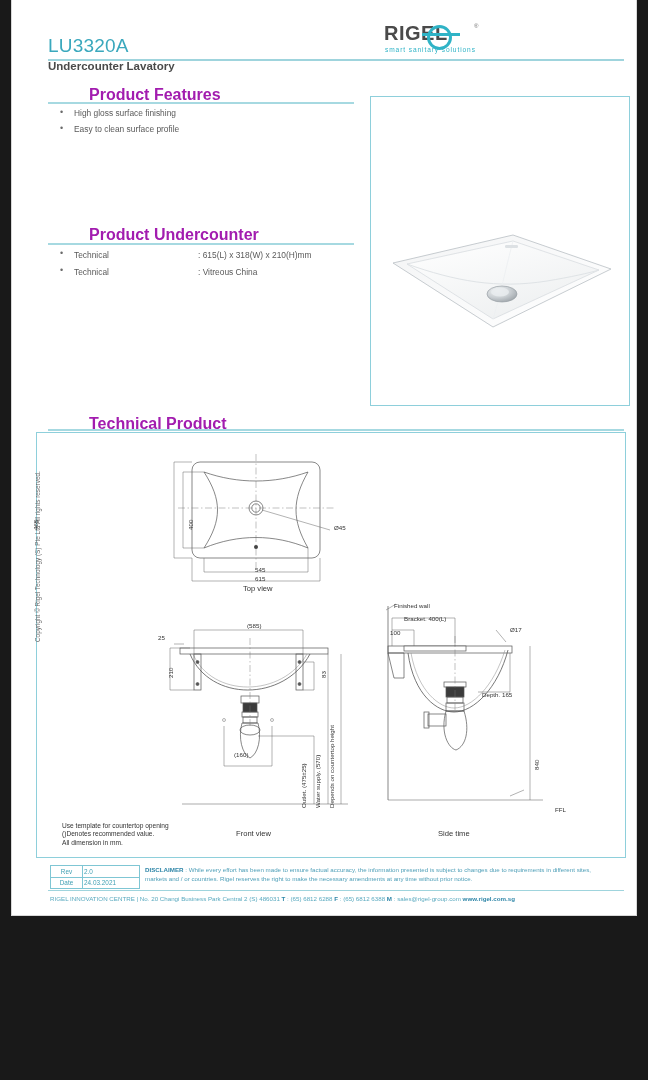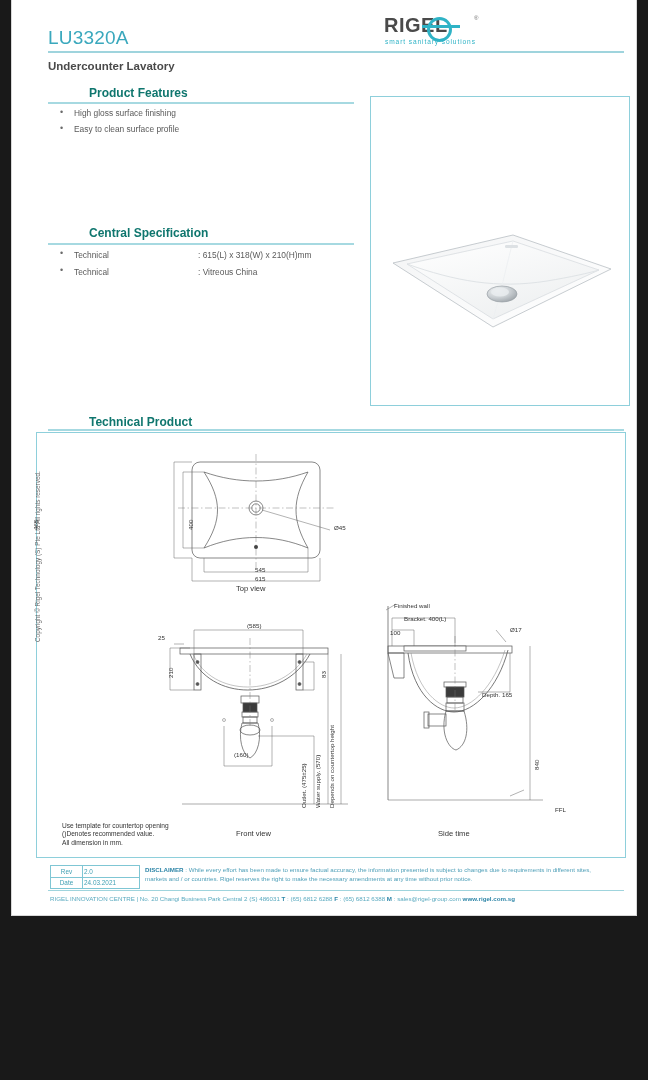--- a/index.html
+++ b/index.html
@@ -2,34 +2,34 @@
 <html><head>
 <meta charset="utf-8">
 <style>
   html,body{margin:0;padding:0;background:#191919;}
   body{width:648px;height:1080px;overflow:hidden;font-family:"Liberation Sans",sans-serif;}
   .screen{position:relative;width:648px;height:1080px;background:#191919;}
   .page{position:absolute;left:12px;top:0;width:624px;height:915px;background:#ffffff;
         box-shadow:0 0 0 1px #d8d8d8;overflow:hidden;}
 
   
-  .hdr{position:absolute;left:0;top:0;width:496px;height:58px;}
+  .hdr{position:absolute;left:0;top:8px;width:496px;height:58px;}
   .sku{position:absolute;left:36px;top:27px;font-size:19px;color:#3aa8bd;letter-spacing:.2px;}
   .hdr-rule{position:absolute;left:36px;top:51px;width:576px;height:2px;background:#9fd4dd;}
   .logo{position:absolute;right:22px;top:14px;width:102px;height:34px;}
   .logo-word{position:absolute;left:0;top:0;font-size:20px;font-weight:bold;color:#4a4a4a;letter-spacing:.5px;}
   .logo-ring{position:absolute;left:43px;top:3px;width:19px;height:19px;border:3.4px solid #2fb3c6;border-radius:50%;}
   .logo-bar{position:absolute;left:38px;top:11px;width:38px;height:3.2px;background:#2fb3c6;}
   .logo-reg{position:absolute;left:90px;top:1px;font-size:6px;color:#6f6f6f;}
   .logo-tag{position:absolute;left:1px;top:24px;font-size:6.6px;color:#2fb3c6;letter-spacing:.9px;}
 
   .subtitle{position:absolute;left:36px;top:60px;font-size:11.5px;font-weight:bold;color:#4a4a4a;}
 
   
-  .sect-title{position:absolute;font-size:12px;font-weight:bold;color:#0f766e;padding-left:41px;}
+  .sect-title{position:absolute;font-size:16px;font-weight:bold;color:#a21caf;padding-left:41px;}
   .sect-rule{position:absolute;height:1.6px;background:#a6d9e1;}
 
   
   .bullet-row{position:absolute;font-size:8.4px;color:#5a5a5a;}
   .bullet-dot{position:absolute;font-size:9px;color:#6a6a6a;}
 
   
   .photobox{position:absolute;left:358px;top:96px;width:258px;height:308px;border:1px solid #8ecfdb;background:#fff;}
   .basin{position:absolute;left:14px;top:118px;width:232px;height:124px;}
 
@@ -80,21 +80,21 @@
     </div>
     <div class="subtitle">Undercounter Lavatory</div>
 
     <div class="sect-title" style="left:36px;top:86px;">Product Features</div>
     <div class="sect-rule" style="left:36px;top:102px;width:306px;"></div>
     <div class="bullet-dot" style="left:48px;top:107px;">•</div>
     <div class="bullet-row" style="left:62px;top:108px;">High gloss surface finishing</div>
     <div class="bullet-dot" style="left:48px;top:123px;">•</div>
     <div class="bullet-row" style="left:62px;top:124px;">Easy to clean surface profile</div>
 
-    <div class="sect-title" style="left:36px;top:226px;">Central Specification</div>
+    <div class="sect-title" style="left:36px;top:226px;">Product Undercounter</div>
     <div class="sect-rule" style="left:36px;top:243px;width:306px;"></div>
     <div class="bullet-dot" style="left:48px;top:248px;">•</div>
     <div class="bullet-row" style="left:62px;top:250px;">Technical</div>
     <div class="bullet-row" style="left:186px;top:250px;">: 615(L) x 318(W) x 210(H)mm</div>
     <div class="bullet-dot" style="left:48px;top:265px;">•</div>
     <div class="bullet-row" style="left:62px;top:267px;">Technical</div>
     <div class="bullet-row" style="left:186px;top:267px;">: Vitreous China</div>
 
     <div class="photobox">
       <svg class="basin" viewBox="0 0 232 124">
@@ -154,21 +154,21 @@
         <line x1="40" y1="108" x2="40" y2="131"></line>
           <line x1="168" y1="108" x2="168" y2="131"></line>
         <line x1="110" y1="60" x2="178" y2="80"></line>
       </g>
     </svg>
     <div class="dimtxt v" style="left:20px;top:530px;">465</div>
     <div class="dimtxt v" style="left:175px;top:530px;">400</div>
     <div class="dimtxt" style="left:243px;top:566px;">545</div>
     <div class="dimtxt" style="left:243px;top:575px;">615</div>
     <div class="dimtxt" style="left:322px;top:524px;">Ø45</div>
-    <div class="viewlabel" style="left:224px;top:584px;">Top view</div>
+    <div class="viewlabel" style="left:231px;top:584px;">Top view</div>
 
     <svg style="position:absolute;left:150px;top:618px;width:190px;height:200px;" viewBox="0 0 190 200">
       <g fill="none" stroke="#555" stroke-width="0.7">
         <rect x="18" y="30" width="148" height="6"></rect>
         <path d="M28,36 C48,84 122,84 148,36" stroke-width="0.8"></path>
         <path d="M31,36 C50,80 120,80 145,36" stroke="#888" stroke-width="0.5"></path>
         <rect x="32" y="36" width="7" height="36"></rect>
           <rect x="134" y="36" width="7" height="36"></rect>
         <circle cx="35.5" cy="44" r="1.5" fill="#555"></circle>
           <circle cx="35.5" cy="66" r="1.5" fill="#555"></circle>

